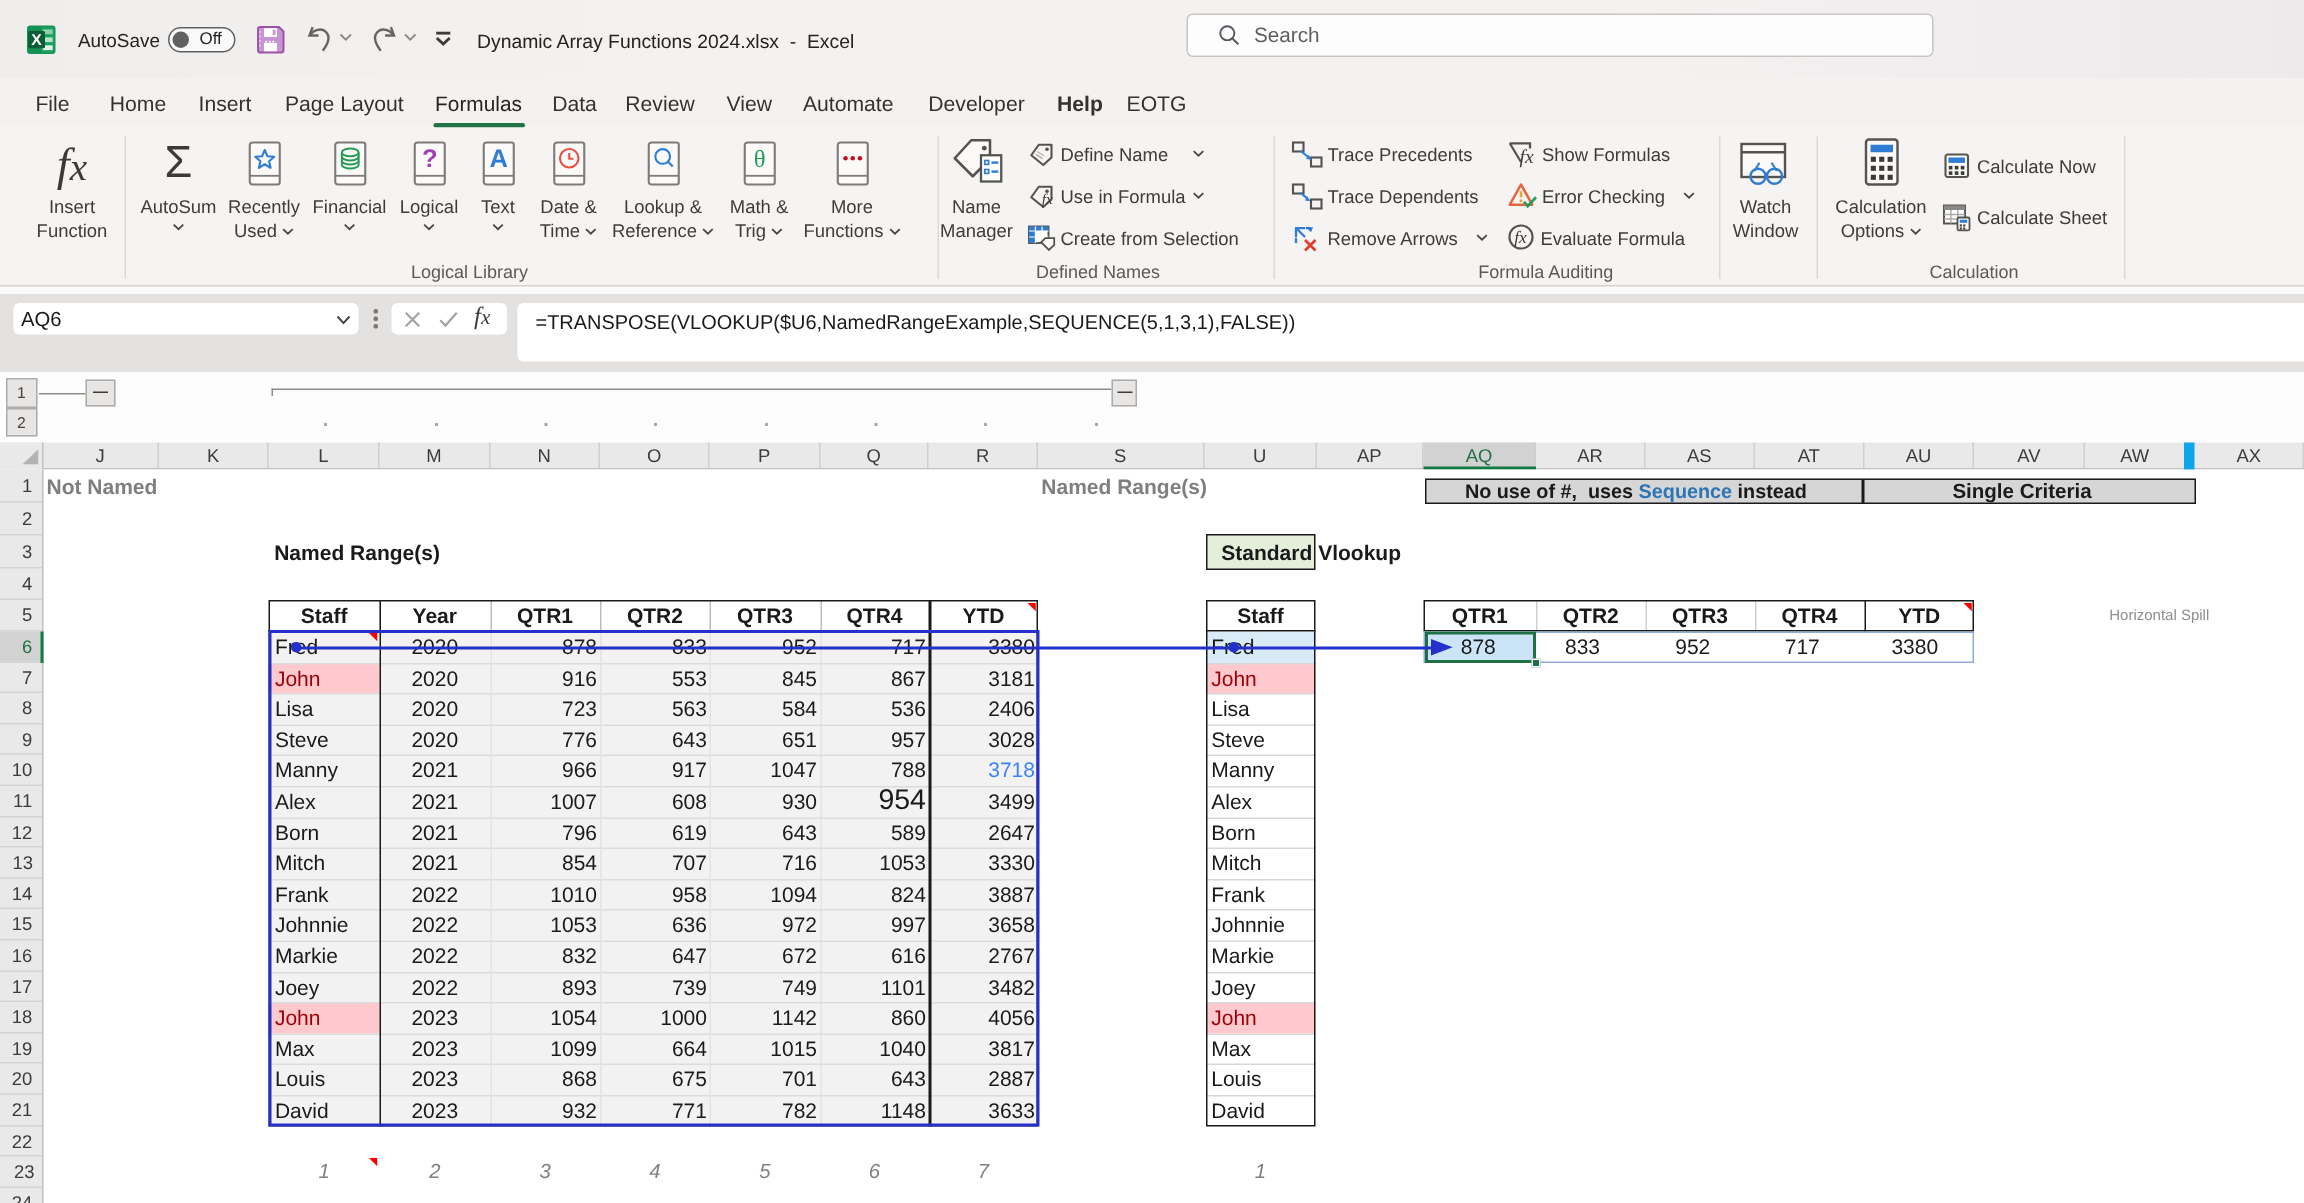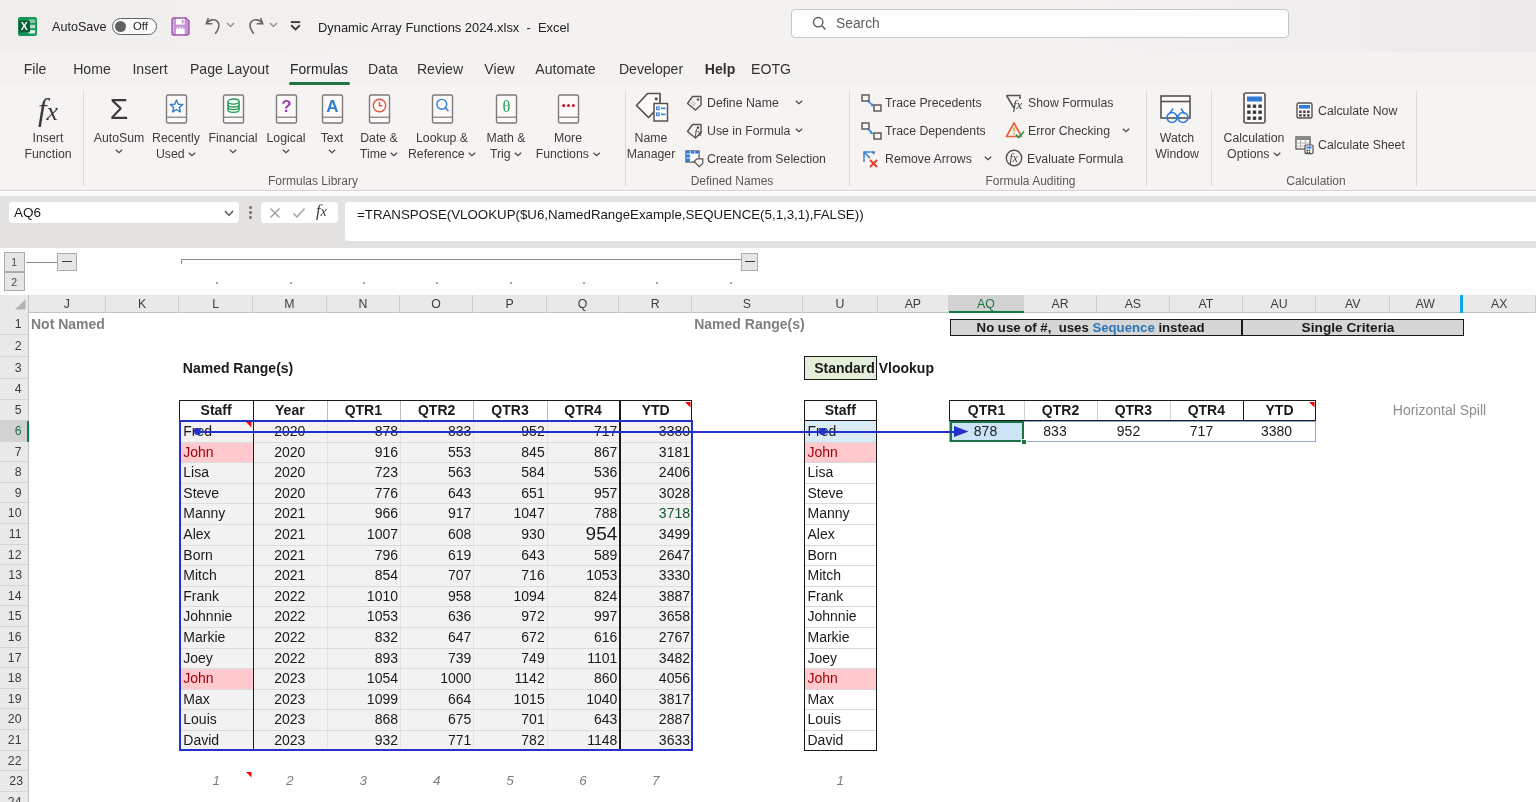--- a/index.html
+++ b/index.html
@@ -76,21 +76,21 @@
 <div class="tx" style="left:771px;top:60.5px;transform:translateX(-50%);font-size:14.1px;font-weight:normal;color:#33322e">EOTG</div>
 <div class="ab" style="left:289px;top:81.6px;width:61px;height:3px;background:#217346;border-radius:2px"></div>
 <div class="ab" style="left:0;top:85px;width:1536px;height:105.5px;background:#f6f4f3;border-bottom:1px solid #d4d1d0"></div>
 <div class="ab" style="left:0;top:191.5px;width:1536px;height:4.5px;background:#fbfafa"></div>
 <div class="ab" style="left:83px;top:91px;width:1px;height:95px;background:#dbd9d7"></div>
 <div class="ab" style="left:625px;top:91px;width:1px;height:95px;background:#dbd9d7"></div>
 <div class="ab" style="left:849px;top:91px;width:1px;height:95px;background:#dbd9d7"></div>
 <div class="ab" style="left:1146px;top:91px;width:1px;height:95px;background:#dbd9d7"></div>
 <div class="ab" style="left:1210.5px;top:91px;width:1px;height:95px;background:#dbd9d7"></div>
 <div class="ab" style="left:1416px;top:91px;width:1px;height:95px;background:#dbd9d7"></div>
-<div class="tx" style="left:313px;top:173.5px;transform:translateX(-50%);font-size:12px;color:#5c5a58">Formulas Library</div>
+<div class="tx" style="left:313px;top:173.5px;transform:translateX(-50%);font-size:12px;color:#5c5a58">Logical Library</div>
 <div class="tx" style="left:732px;top:173.5px;transform:translateX(-50%);font-size:12px;color:#5c5a58">Defined Names</div>
 <div class="tx" style="left:1030.5px;top:173.5px;transform:translateX(-50%);font-size:12px;color:#5c5a58">Formula Auditing</div>
 <div class="tx" style="left:1316px;top:173.5px;transform:translateX(-50%);font-size:12px;color:#5c5a58">Calculation</div>
 <div class="tx" style="left:48px;top:92px;transform:translateX(-50%);font-family:'Liberation Serif',serif;font-style:italic;font-size:31px;color:#3b3a39">f<span style="font-size:26px">x</span></div>
 <div class="tx" style="left:48px;top:131px;transform:translateX(-50%);font-size:12.3px;color:#3e3c3a">Insert</div>
 <div class="tx" style="left:48px;top:146.5px;transform:translateX(-50%);font-size:12.3px;color:#3e3c3a">Function</div>
 <div class="tx" style="left:119px;top:92px;transform:translateX(-50%);font-size:30px;font-weight:500;color:#3b3a39">Σ</div>
 <div class="tx" style="left:119px;top:131px;transform:translateX(-50%);font-size:12.3px;color:#3e3c3a">AutoSum</div>
 <svg class="ab" style="left:115px;top:149px" width="8" height="5" viewBox="0 0 8 5">
     <path d="M0.8 0.8 L4 3.8 L7.2 0.8" fill="none" stroke="#484644" stroke-width="1.2"></path>
@@ -365,21 +365,21 @@
 <div class="ab" style="left:619.3px;top:295px;width:72.70000000000005px;height:18px;background:transparent;border-right:1px solid #cfcfcf;color:#3c3c3c;font-weight:normal;font-size:12.3px;text-align:center;line-height:18.5px">R</div>
 <div class="ab" style="left:692px;top:295px;width:110.70000000000005px;height:18px;background:transparent;border-right:1px solid #cfcfcf;color:#3c3c3c;font-weight:normal;font-size:12.3px;text-align:center;line-height:18.5px">S</div>
 <div class="ab" style="left:802.7px;top:295px;width:75.29999999999995px;height:18px;background:transparent;border-right:1px solid #cfcfcf;color:#3c3c3c;font-weight:normal;font-size:12.3px;text-align:center;line-height:18.5px">U</div>
 <div class="ab" style="left:878px;top:295px;width:70.70000000000005px;height:18px;background:transparent;border-right:1px solid #cfcfcf;color:#3c3c3c;font-weight:normal;font-size:12.3px;text-align:center;line-height:18.5px">AP</div>
 <div class="ab" style="left:948.7px;top:295px;width:75.59999999999991px;height:18px;background:#d2d2d2;border-right:1px solid #cfcfcf;color:#1e7145;font-weight:normal;font-size:12.3px;text-align:center;line-height:18.5px">AQ</div>
 <div class="ab" style="left:1024.3px;top:295px;width:72.40000000000009px;height:18px;background:transparent;border-right:1px solid #cfcfcf;color:#3c3c3c;font-weight:normal;font-size:12.3px;text-align:center;line-height:18.5px">AR</div>
 <div class="ab" style="left:1096.7px;top:295px;width:73.29999999999995px;height:18px;background:transparent;border-right:1px solid #cfcfcf;color:#3c3c3c;font-weight:normal;font-size:12.3px;text-align:center;line-height:18.5px">AS</div>
 <div class="ab" style="left:1170px;top:295px;width:72.70000000000005px;height:18px;background:transparent;border-right:1px solid #cfcfcf;color:#3c3c3c;font-weight:normal;font-size:12.3px;text-align:center;line-height:18.5px">AT</div>
 <div class="ab" style="left:1242.7px;top:295px;width:73.59999999999991px;height:18px;background:transparent;border-right:1px solid #cfcfcf;color:#3c3c3c;font-weight:normal;font-size:12.3px;text-align:center;line-height:18.5px">AU</div>
 <div class="ab" style="left:1316.3px;top:295px;width:73.70000000000005px;height:18px;background:transparent;border-right:1px solid #cfcfcf;color:#3c3c3c;font-weight:normal;font-size:12.3px;text-align:center;line-height:18.5px">AV</div>
-<div class="ab" style="left:1390px;top:295px;width:73.29999999999995px;height:30px;background:transparent;border-right:3px solid #0ea5e9;color:#3c3c3c;font-weight:normal;font-size:12.3px;text-align:center;line-height:18.5px">AW</div>
+<div class="ab" style="left:1390px;top:295px;width:73.29999999999995px;height:30px;background:transparent;border-right:7px solid #0ea5e9;color:#3c3c3c;font-weight:normal;font-size:12.3px;text-align:center;line-height:18.5px">AW</div>
 <div class="ab" style="left:1463.3px;top:295px;width:72.70000000000005px;height:18px;background:transparent;border-right:1px solid #cfcfcf;color:#3c3c3c;font-weight:normal;font-size:12.3px;text-align:center;line-height:18.5px">AX</div>
 <div class="ab" style="left:948.7px;top:310.8px;width:75.6px;height:2.2px;background:#107c41"></div>
 <div class="ab" style="left:0;top:313px;width:1536px;height:489px;background:#fff;overflow:hidden" id="grid"></div>
 <div class="ab" style="left:0;top:313px;width:28.5px;height:489px;background:#e9e9e9;border-right:1px solid #c2c2c2;overflow:hidden"></div>
 <div class="ab" style="left:0;top:313px;width:27.5px;height:22px;background:transparent;border-bottom:1px solid #d4d4d4;font-size:12.3px;color:#3c3c3c;text-align:right;padding-right:6px;line-height:22px;overflow:hidden">1</div>
 <div class="ab" style="left:0;top:335px;width:27.5px;height:22px;background:transparent;border-bottom:1px solid #d4d4d4;font-size:12.3px;color:#3c3c3c;text-align:right;padding-right:6px;line-height:22px;overflow:hidden">2</div>
 <div class="ab" style="left:0;top:357px;width:27.5px;height:22px;background:transparent;border-bottom:1px solid #d4d4d4;font-size:12.3px;color:#3c3c3c;text-align:right;padding-right:6px;line-height:22px;overflow:hidden">3</div>
 <div class="ab" style="left:0;top:379px;width:27.5px;height:21px;background:transparent;border-bottom:1px solid #d4d4d4;font-size:12.3px;color:#3c3c3c;text-align:right;padding-right:6px;line-height:21px;overflow:hidden">4</div>
 <div class="ab" style="left:0;top:400px;width:27.5px;height:21px;background:transparent;border-bottom:1px solid #d4d4d4;font-size:12.3px;color:#3c3c3c;text-align:right;padding-right:6px;line-height:21px;overflow:hidden">5</div>
 <div class="ab" style="left:0;top:421.0px;width:27.5px;height:20.600000000000023px;background:#d2d2d2;border-bottom:1px solid #d4d4d4;font-size:12.3px;color:#1e7145;text-align:right;padding-right:6px;line-height:20.600000000000023px;overflow:hidden">6</div>
@@ -404,21 +404,21 @@
 <div class="ab" style="left:26.5px;top:421px;width:2.2px;height:20.6px;background:#107c41"></div>
 <div class="tx" style="left:31.0px;top:313px;line-height:22px;font-size:14px;color:#7f7f7f;font-weight:bold;">Not Named</div>
 <div class="tx" style="left:804.7px;top:313px;line-height:22px;transform:translateX(-100%);font-size:14px;color:#7f7f7f;font-weight:bold;">Named Range(s)</div>
 <div class="ab" style="left:949.5px;top:318.5px;width:292px;height:17.5px;background:#d6d6d6;border:1.2px solid #1a1a1a"></div>
 <div class="ab" style="left:1241.5px;top:318.5px;width:222.5px;height:17.5px;background:#d6d6d6;border:1.2px solid #1a1a1a"></div>
 <div class="tx" style="left:1090.6px;top:318.5px;line-height:18px;transform:translateX(-50%);font-size:13.2px;font-weight:bold;color:#1a1a1a">No use of #,&nbsp; uses <span style="color:#2e75b6">Sequence</span> instead</div>
 <div class="tx" style="left:1348px;top:318.5px;line-height:18px;transform:translateX(-50%);font-size:13.7px;font-weight:bold;color:#1a1a1a">Single Criteria</div>
 <div class="tx" style="left:182.8px;top:357px;line-height:22px;font-size:14px;color:#1a1a1a;font-weight:bold;">Named Range(s)</div>
 <div class="ab" style="left:803.5px;top:356.2px;width:73.5px;height:23.4px;background:#e3efda;border:1.4px solid #1a1a1a"></div>
 <div class="tx" style="left:814.2px;top:357px;line-height:22px;font-size:14px;color:#1a1a1a;font-weight:bold;">Standard Vlookup</div>
-<div class="tx" style="left:1439.5px;top:400px;line-height:21px;transform:translateX(-50%);font-size:14px;color:#8e8e8e;">Horizontal Spill</div>
+<div class="tx" style="left:1439.5px;top:400px;line-height:21px;transform:translateX(-50%);font-size:10px;color:#8e8e8e;">Horizontal Spill</div>
 <div class="ab" style="left:179.3px;top:421.0px;width:512.7px;height:329.60000000000036px;background:#f2f2f2"></div>
 <div class="ab" style="left:179.3px;top:441.6px;width:73.69999999999999px;height:20.600000000000023px;background:#ffc9ce"></div>
 <div class="ab" style="left:179.3px;top:668.2000000000003px;width:73.69999999999999px;height:20.600000000000023px;background:#ffc9ce"></div>
 <div class="ab" style="left:179.3px;top:441.6px;width:512.7px;height:1px;background:#dcdcdc"></div>
 <div class="ab" style="left:179.3px;top:462.20000000000005px;width:512.7px;height:1px;background:#dcdcdc"></div>
 <div class="ab" style="left:179.3px;top:482.80000000000007px;width:512.7px;height:1px;background:#dcdcdc"></div>
 <div class="ab" style="left:179.3px;top:503.4000000000001px;width:512.7px;height:1px;background:#dcdcdc"></div>
 <div class="ab" style="left:179.3px;top:524.0000000000001px;width:512.7px;height:1px;background:#dcdcdc"></div>
 <div class="ab" style="left:179.3px;top:544.6000000000001px;width:512.7px;height:1px;background:#dcdcdc"></div>
 <div class="ab" style="left:179.3px;top:565.2000000000002px;width:512.7px;height:1px;background:#dcdcdc"></div>
@@ -481,21 +481,21 @@
 <div class="tx" style="left:471.3px;top:482.80000000000007px;line-height:20.600000000000023px;transform:translateX(-100%);font-size:14px;color:#1a1a1a;">643</div>
 <div class="tx" style="left:544.7px;top:482.80000000000007px;line-height:20.600000000000023px;transform:translateX(-100%);font-size:14px;color:#1a1a1a;">651</div>
 <div class="tx" style="left:617.3px;top:482.80000000000007px;line-height:20.600000000000023px;transform:translateX(-100%);font-size:14px;color:#1a1a1a;">957</div>
 <div class="tx" style="left:690px;top:482.80000000000007px;line-height:20.600000000000023px;transform:translateX(-100%);font-size:14px;color:#1a1a1a;">3028</div>
 <div class="tx" style="left:183.3px;top:503.4000000000001px;line-height:20.600000000000023px;font-size:14px;color:#1a1a1a;">Manny</div>
 <div class="tx" style="left:289.85px;top:503.4000000000001px;line-height:20.600000000000023px;transform:translateX(-50%);font-size:14px;color:#1a1a1a;">2021</div>
 <div class="tx" style="left:398px;top:503.4000000000001px;line-height:20.600000000000023px;transform:translateX(-100%);font-size:14px;color:#1a1a1a;">966</div>
 <div class="tx" style="left:471.3px;top:503.4000000000001px;line-height:20.600000000000023px;transform:translateX(-100%);font-size:14px;color:#1a1a1a;">917</div>
 <div class="tx" style="left:544.7px;top:503.4000000000001px;line-height:20.600000000000023px;transform:translateX(-100%);font-size:14px;color:#1a1a1a;">1047</div>
 <div class="tx" style="left:617.3px;top:503.4000000000001px;line-height:20.600000000000023px;transform:translateX(-100%);font-size:14px;color:#1a1a1a;">788</div>
-<div class="tx" style="left:690px;top:503.4000000000001px;line-height:20.600000000000023px;transform:translateX(-100%);font-size:14px;color:#14532d;">3718</div>
+<div class="tx" style="left:690px;top:503.4000000000001px;line-height:20.600000000000023px;transform:translateX(-100%);font-size:14px;color:#3b82f6;">3718</div>
 <div class="tx" style="left:183.3px;top:524.0000000000001px;line-height:20.600000000000023px;font-size:14px;color:#1a1a1a;">Alex</div>
 <div class="tx" style="left:289.85px;top:524.0000000000001px;line-height:20.600000000000023px;transform:translateX(-50%);font-size:14px;color:#1a1a1a;">2021</div>
 <div class="tx" style="left:398px;top:524.0000000000001px;line-height:20.600000000000023px;transform:translateX(-100%);font-size:14px;color:#1a1a1a;">1007</div>
 <div class="tx" style="left:471.3px;top:524.0000000000001px;line-height:20.600000000000023px;transform:translateX(-100%);font-size:14px;color:#1a1a1a;">608</div>
 <div class="tx" style="left:544.7px;top:524.0000000000001px;line-height:20.600000000000023px;transform:translateX(-100%);font-size:14px;color:#1a1a1a;">930</div>
 <div class="tx" style="left:617.3px;top:524.0000000000001px;line-height:20.600000000000023px;transform:translateX(-100%);font-size:19px;color:#1a1a1a;">954</div>
 <div class="tx" style="left:690px;top:524.0000000000001px;line-height:20.600000000000023px;transform:translateX(-100%);font-size:14px;color:#1a1a1a;">3499</div>
 <div class="tx" style="left:183.3px;top:544.6000000000001px;line-height:20.600000000000023px;font-size:14px;color:#1a1a1a;">Born</div>
 <div class="tx" style="left:289.85px;top:544.6000000000001px;line-height:20.600000000000023px;transform:translateX(-50%);font-size:14px;color:#1a1a1a;">2021</div>
 <div class="tx" style="left:398px;top:544.6000000000001px;line-height:20.600000000000023px;transform:translateX(-100%);font-size:14px;color:#1a1a1a;">796</div>

